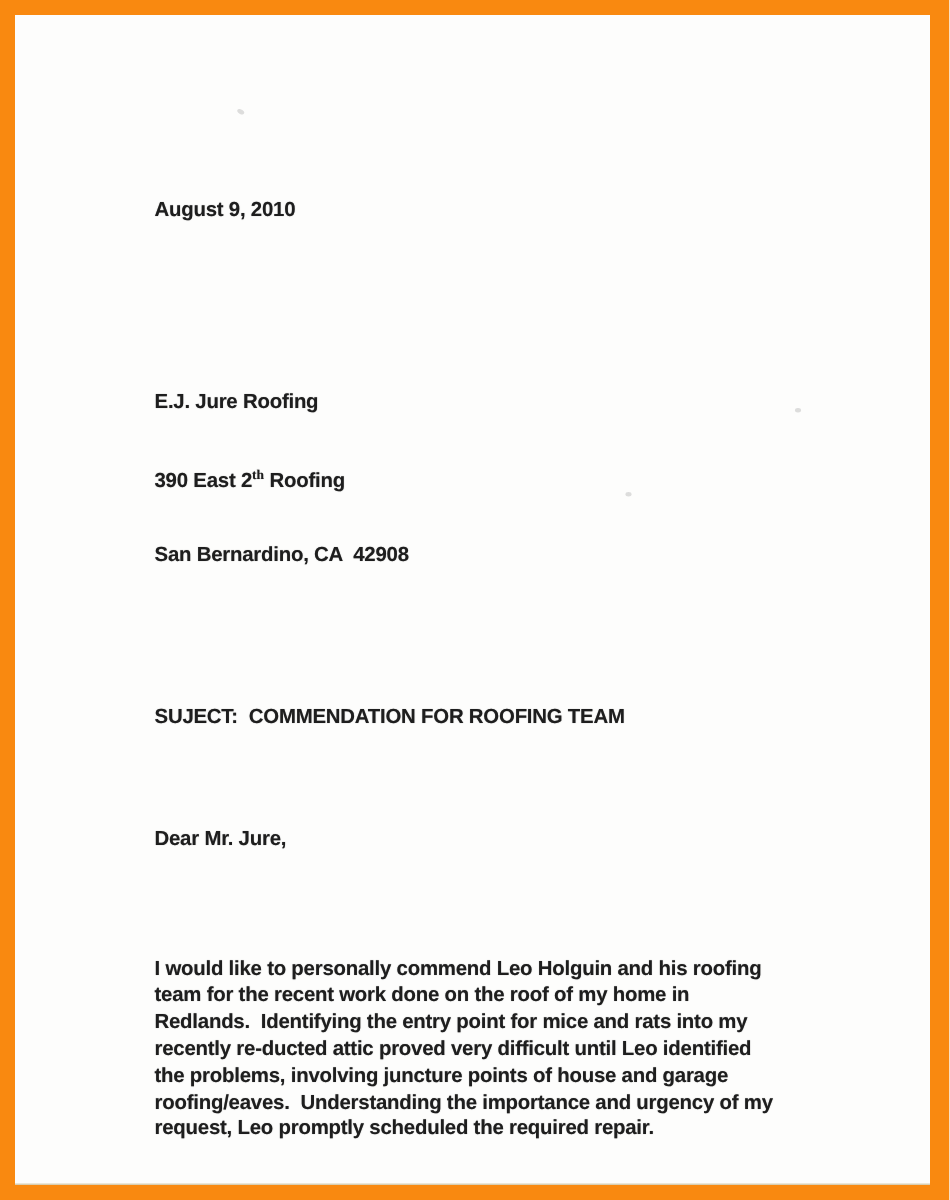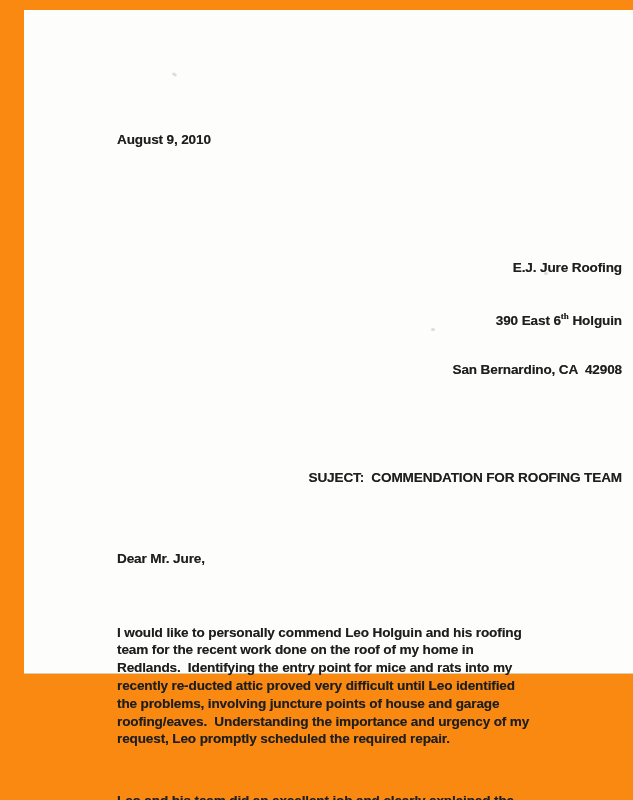--- a/index.html
+++ b/index.html
@@ -10,42 +10,42 @@
     overflow: hidden;
   }
   .frame {
     position: relative;
     width: 633px; height: 800px;
     background: var(--border_orange, #F98910);
     box-sizing: border-box;
   }
   .page {
     position: absolute;
-    left: 24px; top: 10px;
-    width: 610px; height: 664px;
+    left: 10px; top: 10px;
+    width: 610px; height: 780px;
     background: var(--paper_white, #fdfdfc);
     box-shadow: inset 0 -1px 0 rgba(150,120,40,.35);
   }
   .letter {
     position: absolute;
     left: 93px; top: 76px;
     width: 505px;
     color: var(--ink_black, #1e1e1e);
     font-weight: 700;
     font-size: 13.6px;
     letter-spacing: -0.15px;
     white-space: pre-wrap;
     text-shadow: 0 0 0.6px rgba(40,40,40,0.55);
   }
   .date-line { line-height: 18px; margin-bottom: 34px; }
-  .recipient { margin-bottom: 15px; text-align: right; }
+  .recipient { margin-bottom: 15px; }
   .line { line-height: 19px; }
   sup.ordinal { font-size: 9px; letter-spacing: 0; font-family: Liberation Serif, serif; }
-  .subject { line-height: 18px; margin-bottom: 18px; text-align: right; }
-  .salutation { line-height: 18px; margin-bottom: 11px; }
+  .subject { line-height: 18px; margin-bottom: 18px; }
+  .salutation { line-height: 18px; margin-bottom: 24px; }
   p.para { line-height: 17.8px; margin: 0 0 14px 0; }
   
   .speck { position: absolute; background: rgba(160,160,160,0.35); border-radius: 50%; }
   .speck.s1 { left: 148px; top: 63px; width: 5px; height: 3px; transform: rotate(30deg); }
   .speck.s2 { left: 520px; top: 262px; width: 4px; height: 3px; }
   .speck.s3 { left: 407px; top: 318px; width: 4px; height: 3px; }
 </style>
 </head>
 <body>
 
@@ -54,21 +54,21 @@
     <div class="speck s1"></div>
     <div class="speck s2"></div>
     <div class="speck s3"></div>
 
     <div class="letter">
 
       <div class="date-line">August 9, 2010</div>
 
       <div class="recipient">
         <div class="line">E.J. Jure Roofing</div>
-        <div class="line"><span>390 East 6</span><sup class="ordinal">th</sup><span> Holguin</span></div>
+        <div class="line"><span>390 East 2</span><sup class="ordinal">th</sup><span> Roofing</span></div>
         <div class="line">San Bernardino, CA  42908</div>
       </div>
 
       <div class="subject">SUJECT:  COMMENDATION FOR ROOFING TEAM</div>
 
       <div class="salutation">Dear Mr. Jure,</div>
 
       <p class="para">I would like to personally commend Leo Holguin and his roofing
 team for the recent work done on the roof of my home in
 Redlands.  Identifying the entry point for mice and rats into my

